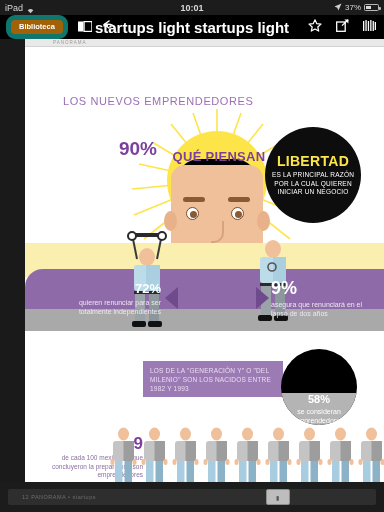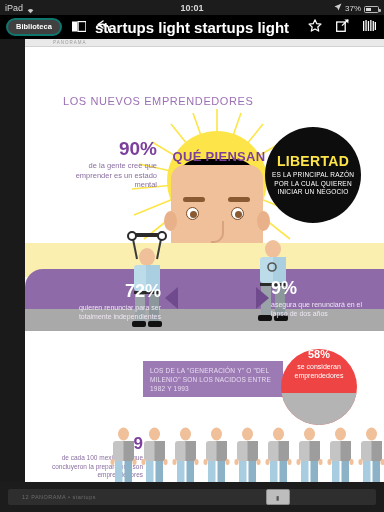--- a/index.html
+++ b/index.html
@@ -4,29 +4,29 @@
 <style>
   * { box-sizing: border-box; margin:0; padding:0; }
   html,body { width:384px; height:512px; overflow:hidden; background:#1a1a1a;
     font-family:"Liberation Sans", sans-serif; }
 
   
   .statusbar{height:15px;background:#1c1c1c;color:#d8d8d8;font-size:9px;
     display:flex;align-items:center;padding:0 5px;position:relative;}
   .sb-left{display:flex;align-items:flex-end;gap:3px;}
   .sb-time{position:absolute;left:0;right:0;text-align:center;font-weight:bold;font-size:9px;}
-  .sb-right{margin-left:auto;display:flex;align-items:flex-end;gap:3px;font-size:8px;}
+  .sb-right{margin-left:auto;display:flex;align-items:center;gap:3px;font-size:8px;}
   .wifi{display:inline-block;width:9px;height:7px;position:relative;}
   .batt{width:15px;height:7px;border:1px solid #b9b9b9;border-radius:1.5px;position:relative;display:inline-block;}
   .batt::after{content:"";position:absolute;right:-2.5px;top:2px;width:1.5px;height:3px;background:#b9b9b9;border-radius:0 1px 1px 0;}
   .batt i{position:absolute;left:1px;top:1px;bottom:1px;width:35%;background:#d8d8d8;display:block;}
 
   
   .toolbar{height:24px;background:#000;display:flex;align-items:center;padding:0 6px;position:relative;}
-  .lib-btn{background:#404040;border:2px solid #0f766e;border-radius:9px;color:#fff;
+  .lib-btn{background:#a16207;border:5px solid #0f766e;border-radius:9px;color:#fff;
     font-size:7.5px;font-weight:bold;padding:3px 8px;line-height:1;}
   .tb-icons{display:flex;align-items:center;gap:11px;margin-left:10px;}
   .tb-title{position:absolute;left:0;right:0;text-align:center;color:#fff;
     font-size:15px;font-weight:bold;pointer-events:none;}
   .tb-right{margin-left:auto;display:flex;align-items:center;gap:14px;padding-right:2px;}
   .ico{display:block;}
 
   
   .page{position:relative;width:384px;height:443px;background:#fff;overflow:hidden;margin-left:25px;}
   .pano{position:absolute;left:0;top:0;width:384px;height:8px;background:#e9e9e9;
@@ -68,21 +68,21 @@
   .stat90 .big{font-size:19px;font-weight:bold;line-height:1;}
   .stat90 .sm{font-size:7.5px;line-height:9.5px;color:#8a6fa0;margin-top:3px;}
 
   
   .band-yellow{position:absolute;left:0;top:204px;width:384px;height:34px;background:#fbefb0;}
   .band-purple{position:absolute;left:0;top:230px;width:384px;height:62px;background:#8e6aa8;
     border-radius:18px 18px 0 0;}
   .band-grey{position:absolute;left:0;top:270px;width:384px;height:22px;background:#a9a9a9;}
 
   .stat72{position:absolute;left:28px;top:243px;width:108px;text-align:right;color:#fff;}
-  .stat72 .big{font-size:18px;font-weight:bold;line-height:1;}
+  .stat72 .big{font-size:13px;font-weight:bold;line-height:1;}
   .stat72 .sm{font-size:7px;line-height:9px;margin-top:3px;color:#efe6f4;}
   .stat61{position:absolute;left:246px;top:240px;width:105px;color:#fff;}
   .stat61 .big{font-size:18px;font-weight:bold;line-height:1;}
   .stat61 .sm{font-size:7px;line-height:9px;margin-top:3px;color:#efe6f4;}
 
   .empleo{position:absolute;left:152px;top:238px;width:80px;text-align:center;color:#fde549;
     font-size:8px;font-weight:bold;line-height:11px;letter-spacing:.3px;}
   .arrowL{position:absolute;left:140px;top:248px;width:0;height:0;
     border-top:11px solid transparent;border-bottom:11px solid transparent;border-right:13px solid #6f4a8c;}
   .arrowR{position:absolute;left:231px;top:248px;width:0;height:0;
@@ -94,22 +94,22 @@
     justify-content:center;text-align:center;padding:4px;}
   .c35 .big{font-size:11px;font-weight:bold;color:#fff;line-height:1;margin-bottom:2px;}
   .c35 .sm{font-size:4.6px;line-height:6px;letter-spacing:.1px;}
 
   .bubble{position:absolute;left:118px;top:322px;width:140px;height:36px;background:#9c7bb4;
     color:#e8dcf0;font-size:6.5px;line-height:9px;padding:5px 7px;letter-spacing:.2px;}
   .bubble::after{content:"";position:absolute;right:-8px;top:12px;width:0;height:0;
     border-top:7px solid transparent;border-bottom:7px solid transparent;border-left:9px solid #9c7bb4;}
 
   .c58{position:absolute;left:256px;top:310px;width:76px;height:76px;border-radius:50%;
-    background:#ef4444;overflow:hidden;color:#fff;display:flex;flex-direction:column;
-    align-items:center;justify-content:flex-start;text-align:center;}
+    background:#000000;overflow:hidden;color:#fff;display:flex;flex-direction:column;
+    align-items:center;justify-content:flex-end;text-align:center;}
   .c58 .grey-half{position:absolute;left:0;bottom:0;width:100%;height:42%;background:#b4b4b4;}
   .c58 .txt{position:relative;z-index:2;}
   .c58 .big{font-size:11px;font-weight:bold;line-height:1;margin-bottom:2px;}
   .c58 .sm{font-size:7px;line-height:9px;}
 
   .stat9{position:absolute;left:26px;top:396px;width:92px;text-align:right;color:#7d3f9c;}
   .stat9 .big{font-size:17px;font-weight:bold;line-height:1;}
   .stat9 .sm{font-size:6.5px;line-height:8.5px;color:#8a6fa0;margin-top:2px;}
 
   .people-row{position:absolute;left:84px;top:388px;width:290px;height:62px;display:flex;gap:2px;}
@@ -241,21 +241,20 @@
     </div>
   <div class="eye" style="left:206px;top:168px;">
       <span class="pupil"></span>
     </div>
   <div class="nose"></div>
   <div class="neck"></div>
   <div class="qp">QUÉ PIENSAN</div>
 
   <div class="stat90">
     <div class="big">90%</div>
-    <div class="sm">de la gente cree que emprender es un estado mental</div>
   </div>
 
   <div class="badge-black">
     <div class="big">LIBERTAD</div>
     <div class="sm">ES LA PRINCIPAL RAZÓN POR LA CUAL QUIEREN INICIAR UN NEGOCIO</div>
   </div>
 
   <div class="band-yellow"></div>
   <div class="band-purple"></div>
   <div class="band-grey"></div>

